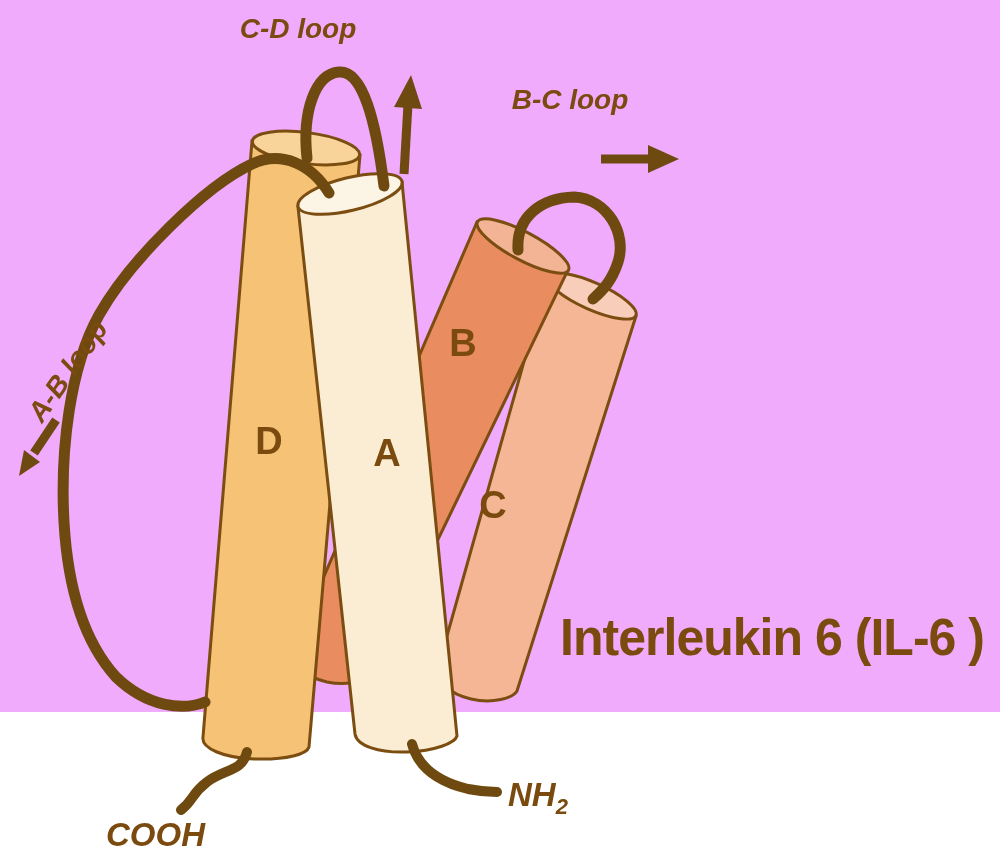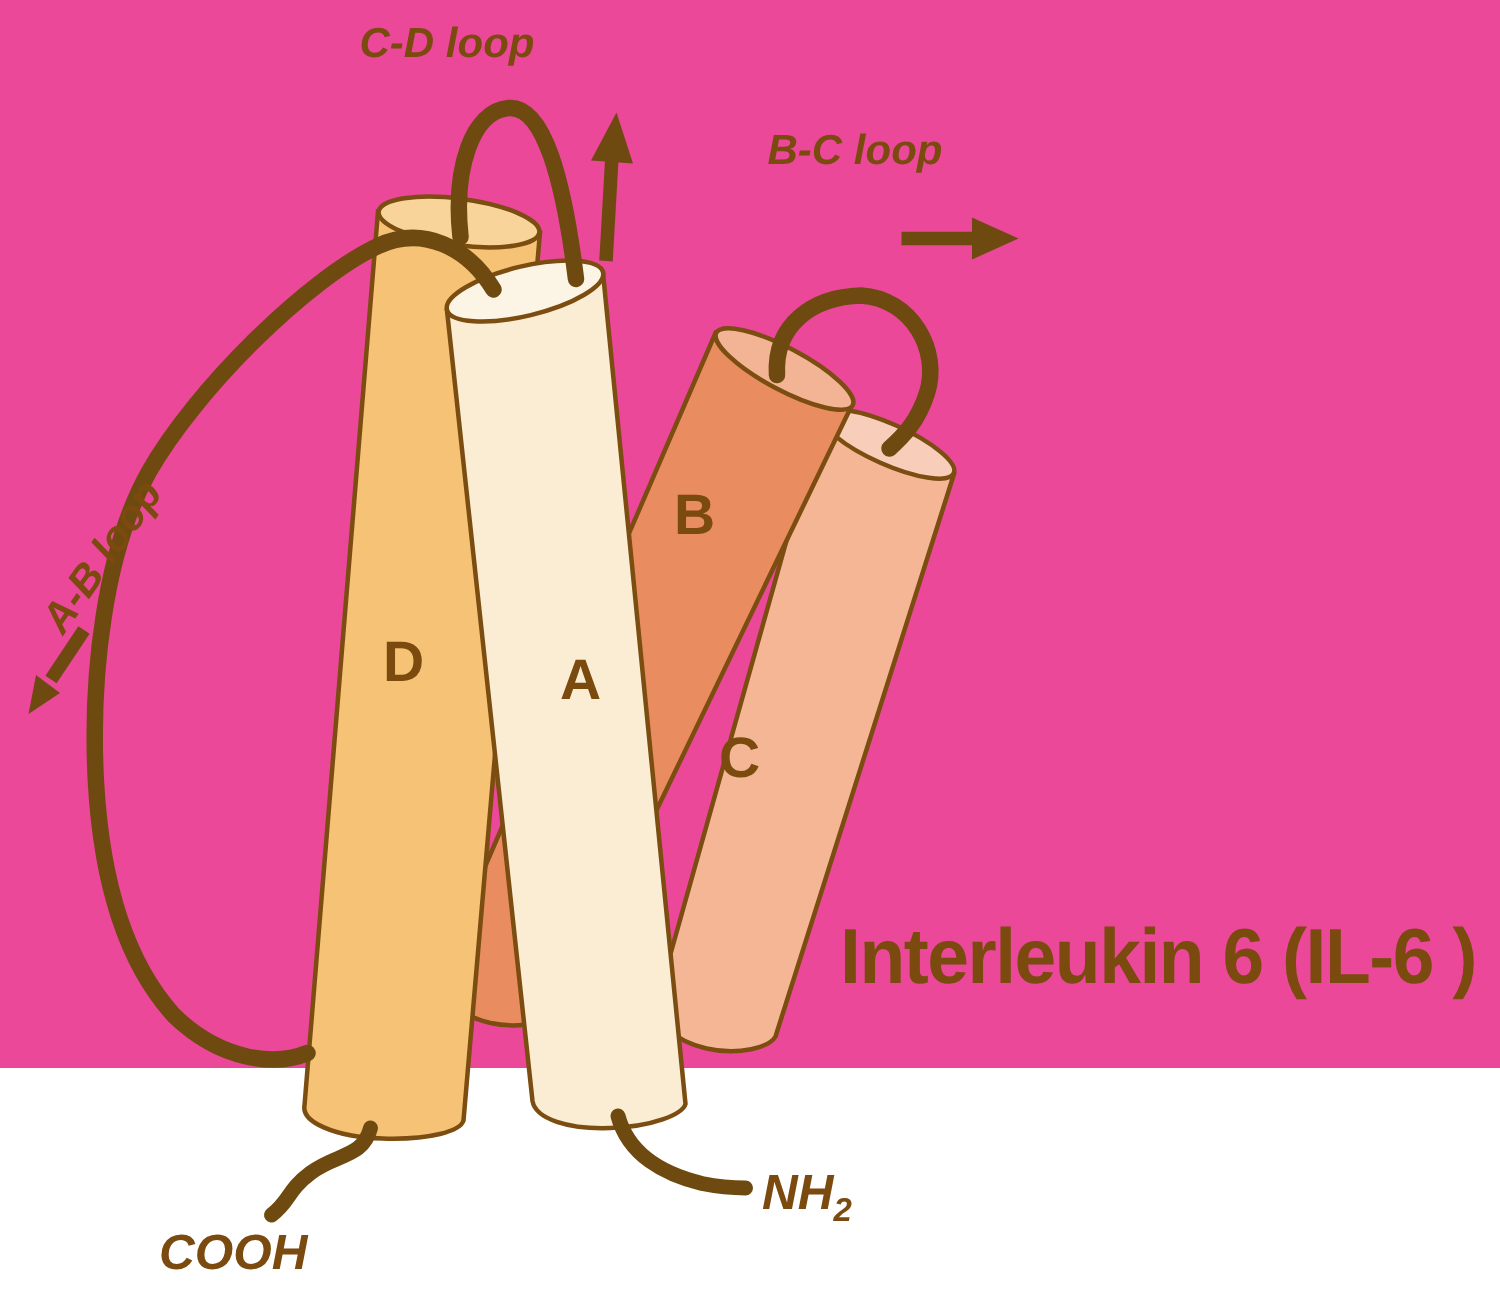--- a/index.html
+++ b/index.html
@@ -8,21 +8,21 @@
     background: #ffffff;
     width: 1000px;
     height: 862px;
     overflow: hidden;
     font-family: "Liberation Sans", sans-serif;
   }
   .stage {
     position: relative;
     width: 1000px;
     height: 712px;
-    background: #ec4899;
+    background: #f0abfc;
   }
   svg { display: block; }
   .outl   { stroke: #7B4D11; stroke-width: 3; }
   .loopln { fill: none; stroke: #6F4A10; stroke-width: 11; stroke-linecap: round; }
   .termln { fill: none; stroke: #6F4A10; stroke-width: 10; stroke-linecap: round; }
   .shaft  { fill: none; stroke: #6F4A10; stroke-width: 9;  stroke-linecap: butt; }
   .head   { fill: #6F4A10; stroke: none; }
   .lbl    { fill: #7A4A0E; font-weight: bold; font-style: italic; font-size: 28px; }
   .helixlbl { fill: #7A4A0E; font-weight: bold; font-size: 38px; }
   .titlelbl { fill: #7A4A0E; font-weight: bold; font-size: 52px; letter-spacing: -1px; }

